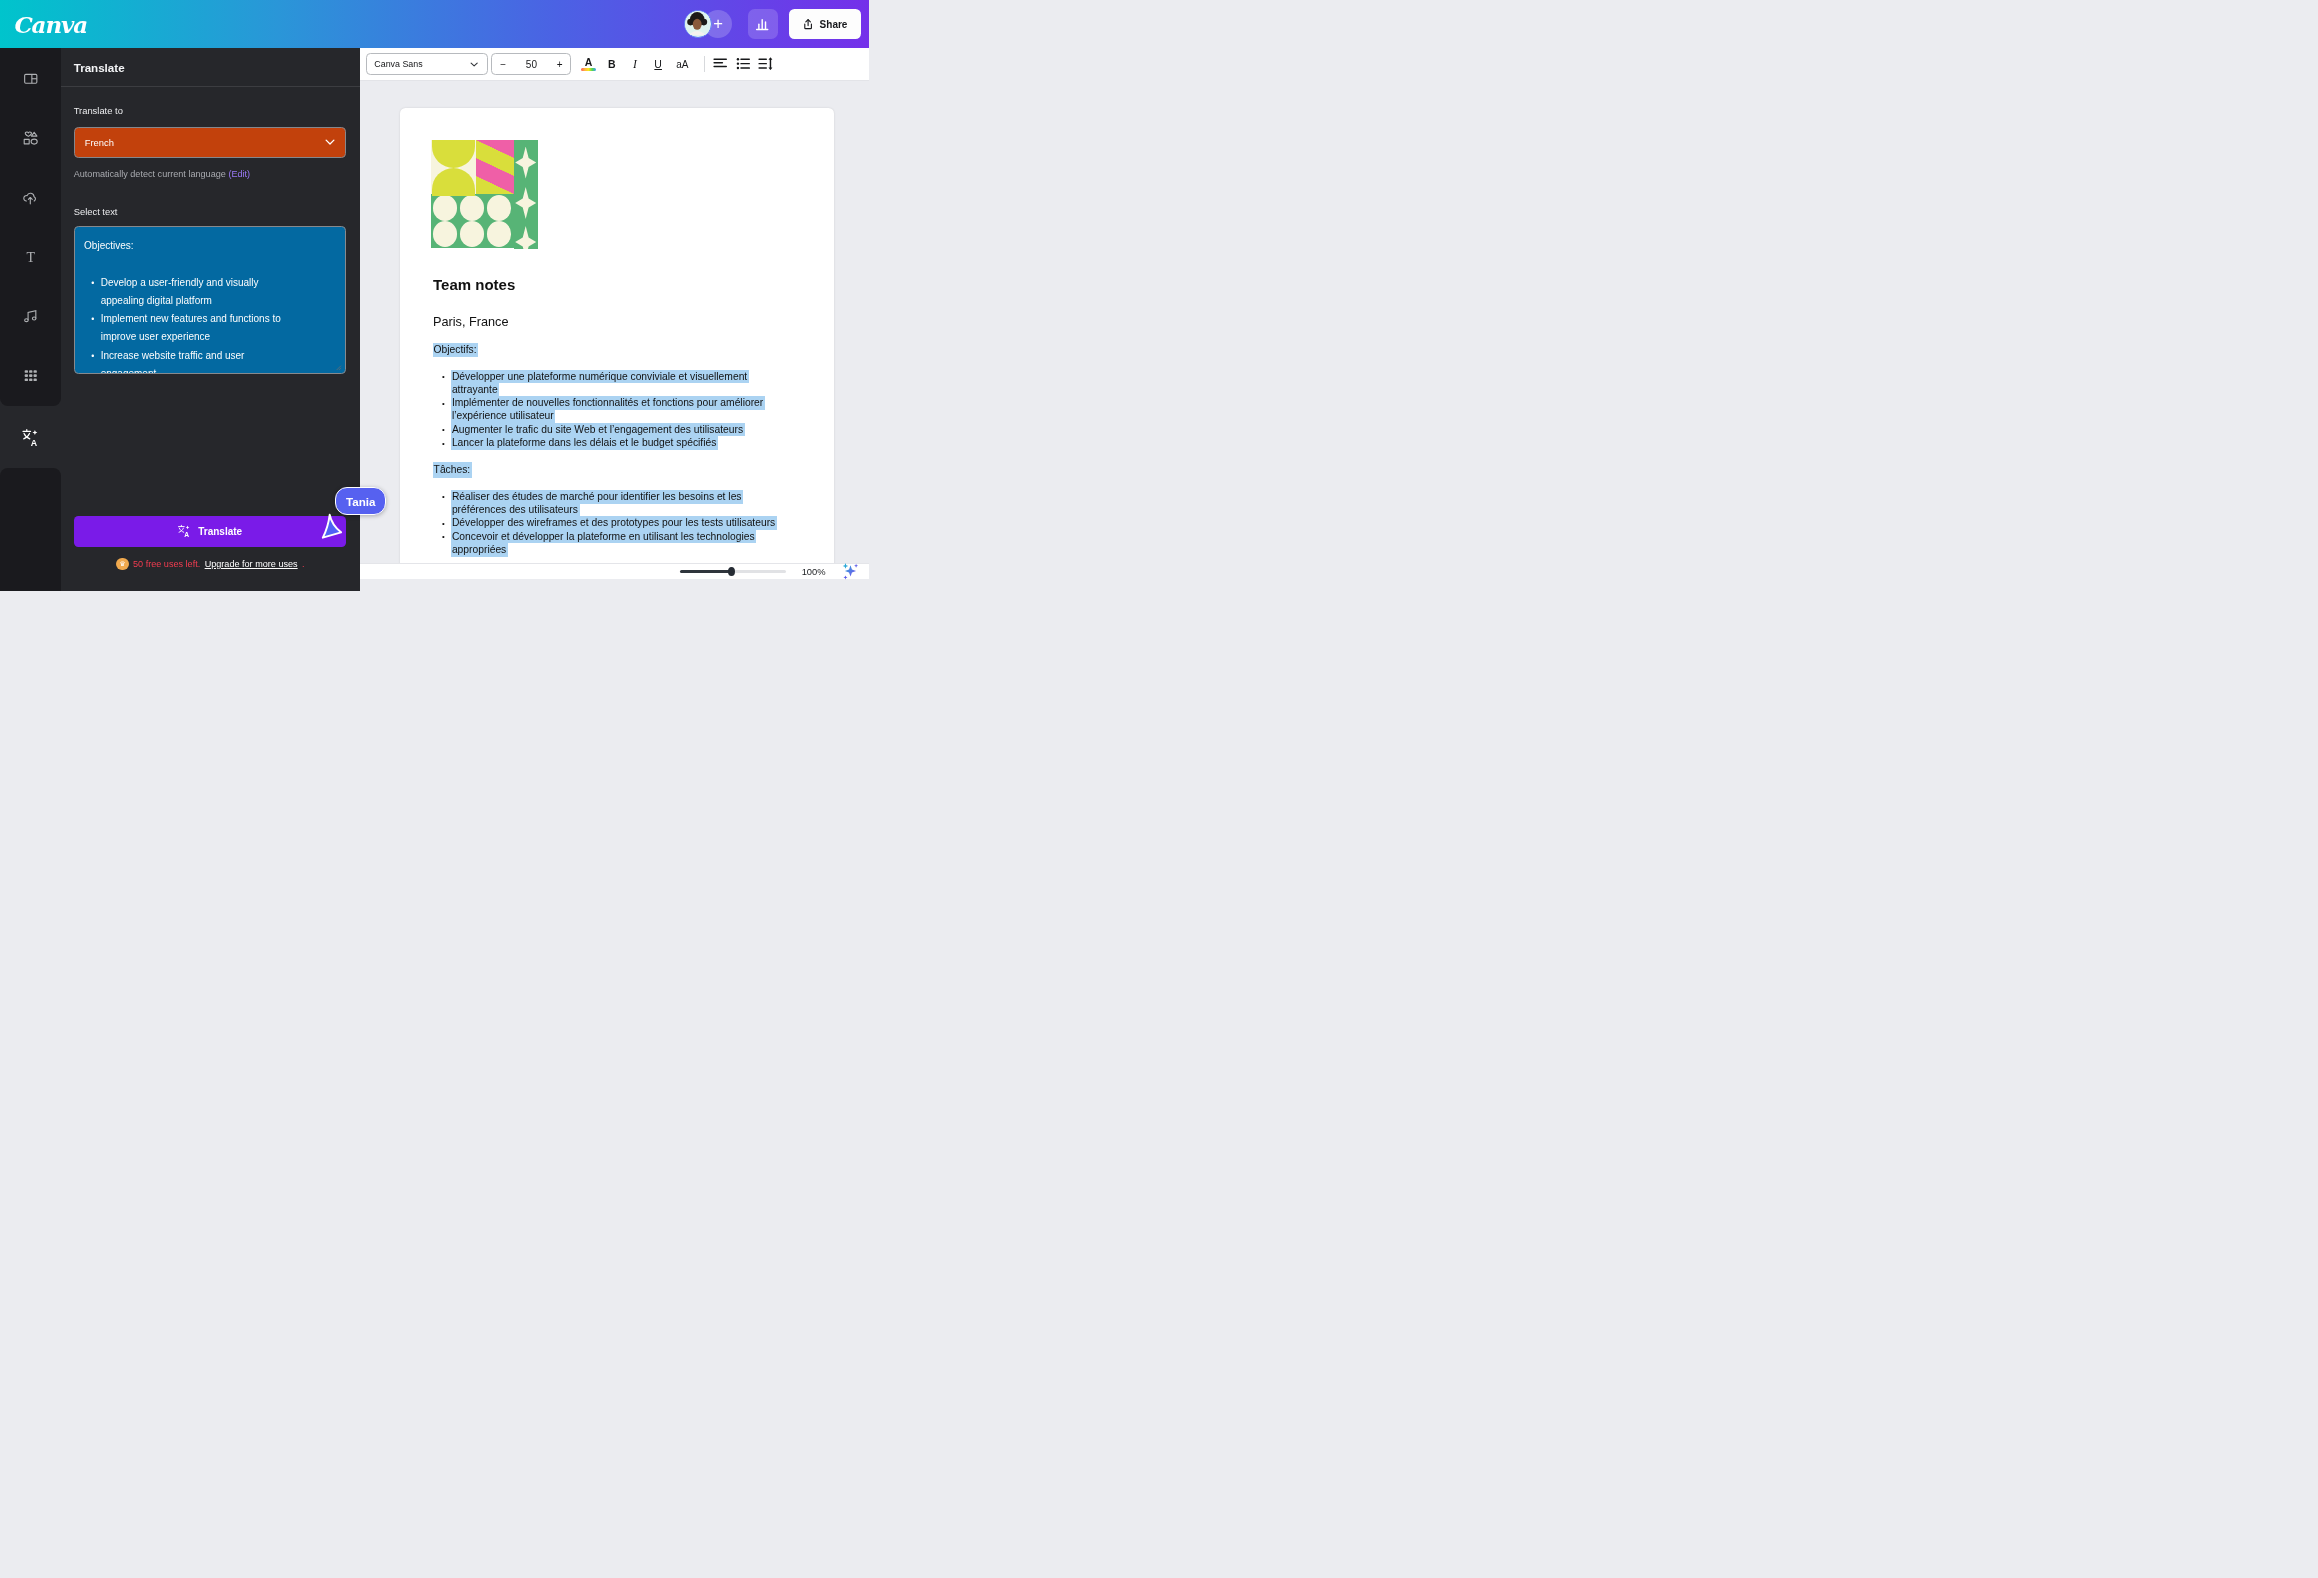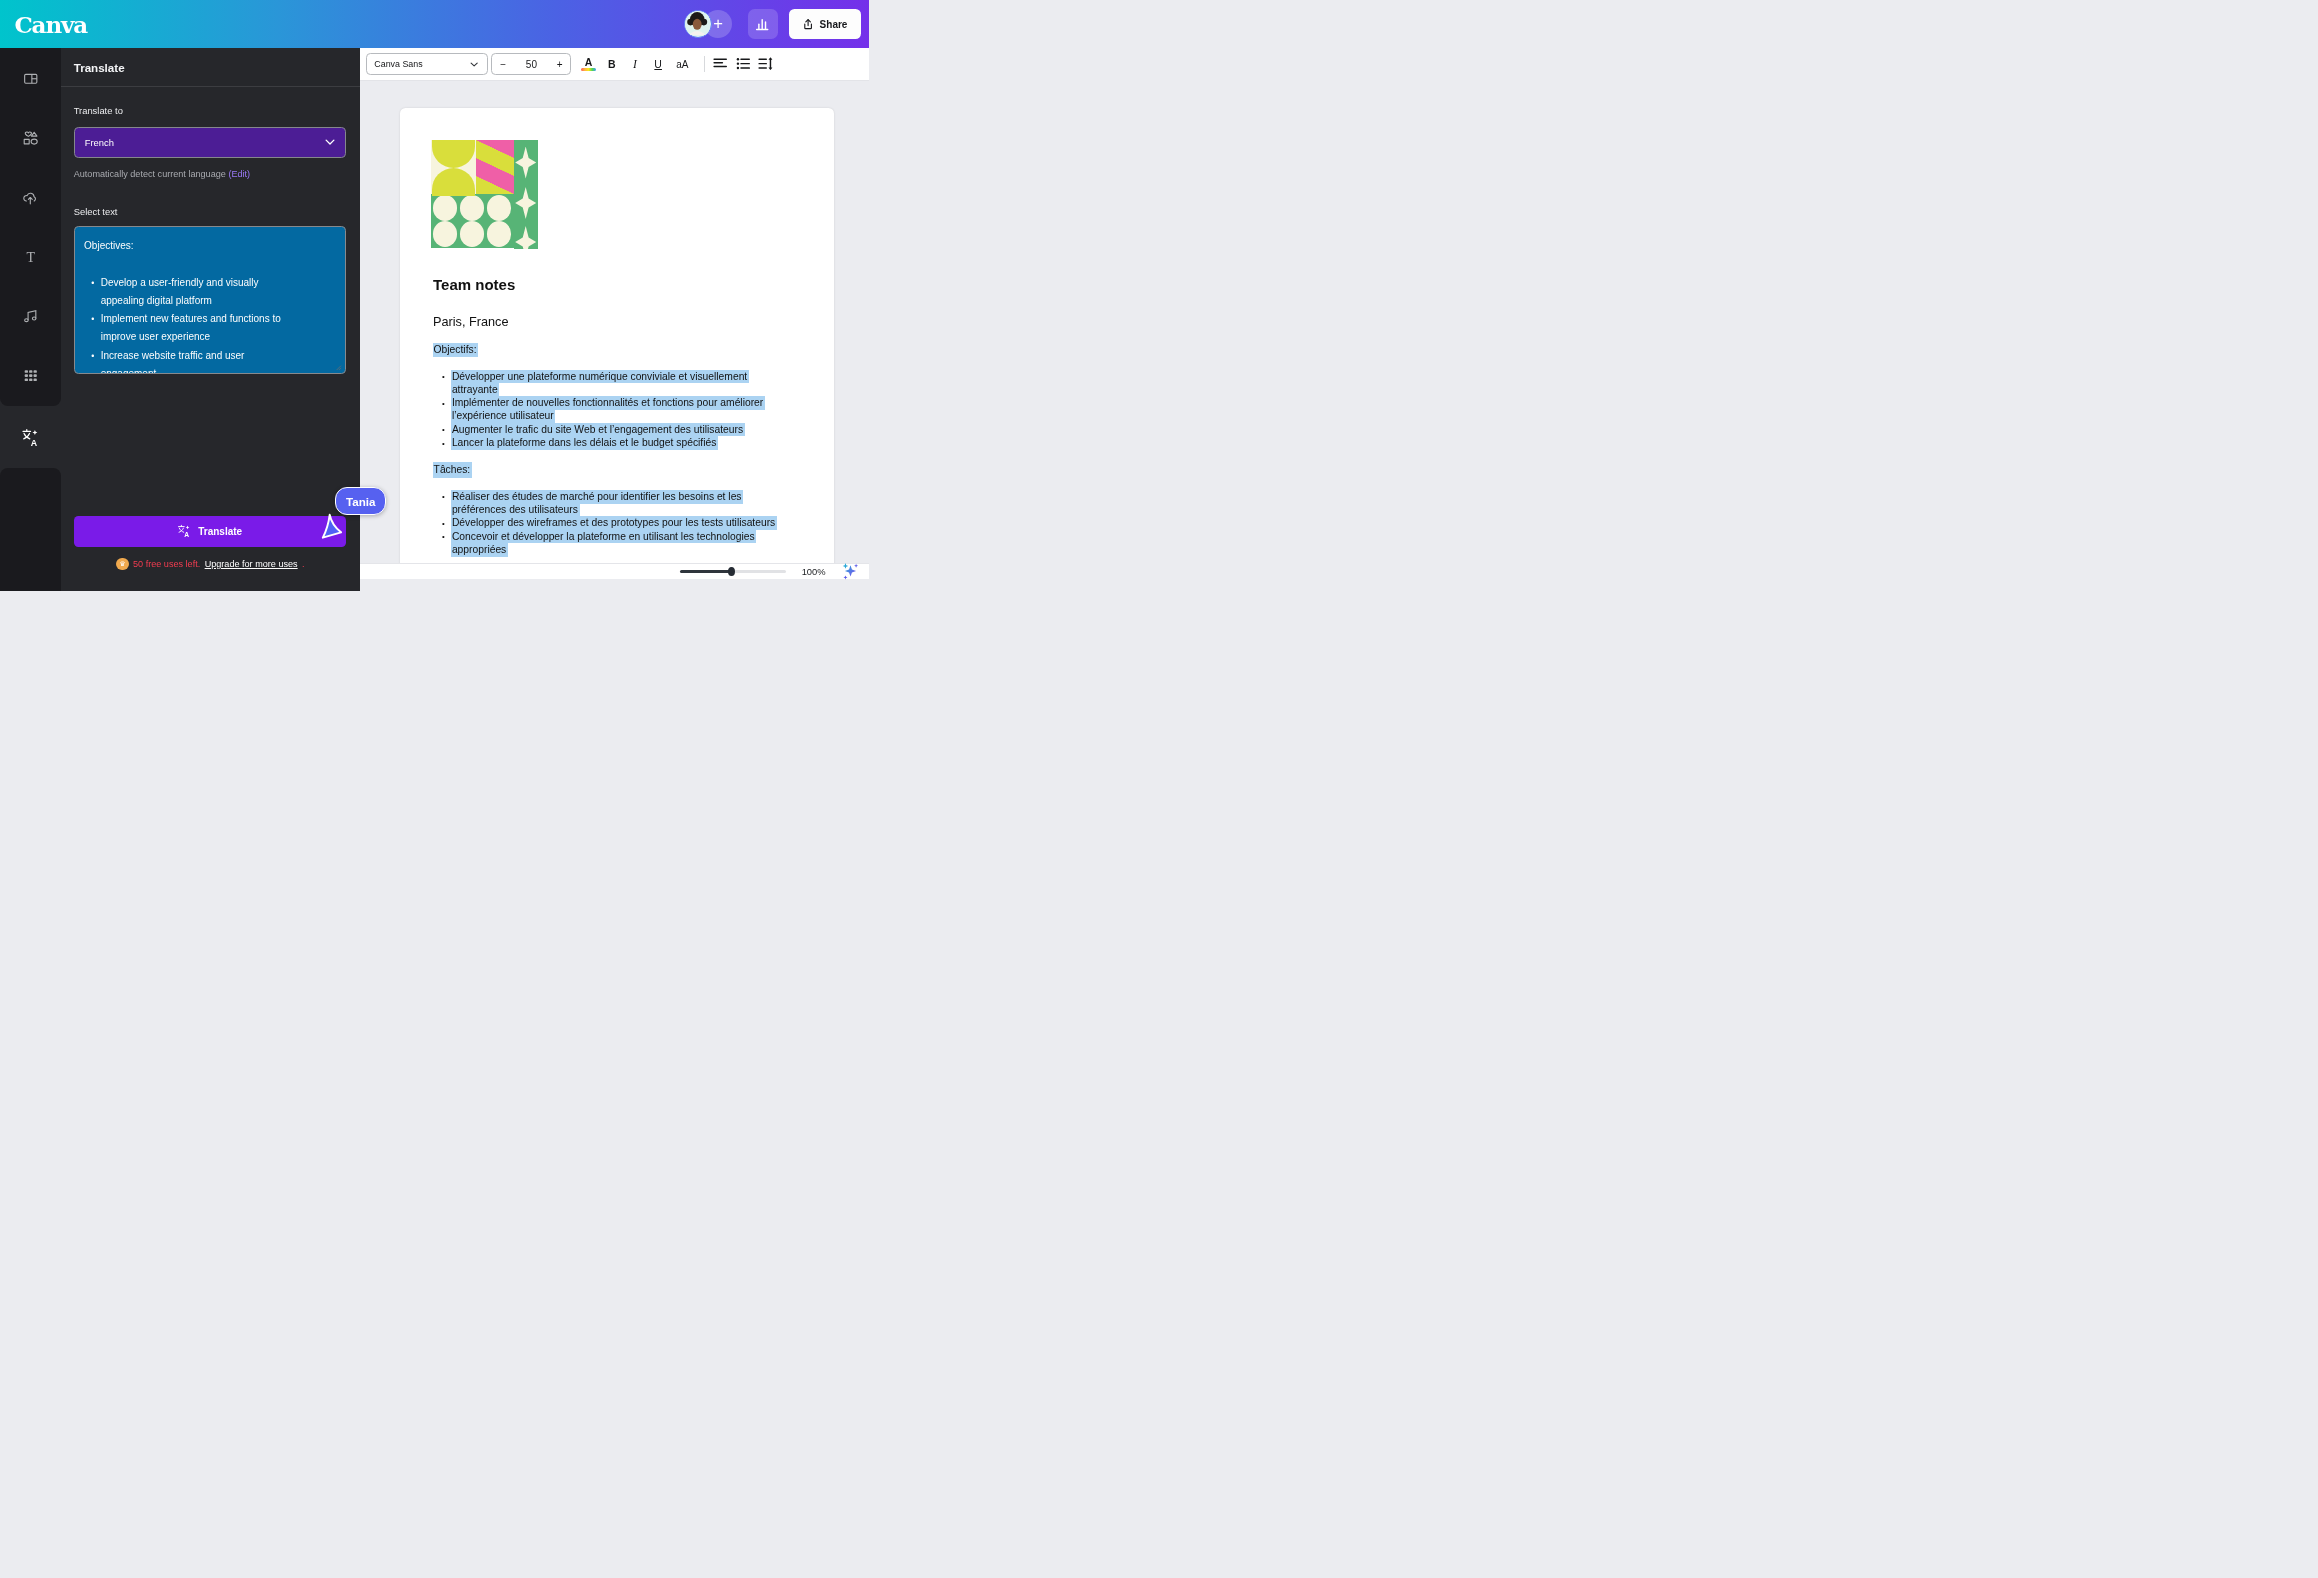--- a/index.html
+++ b/index.html
@@ -5,21 +5,21 @@
   * { margin:0; padding:0; box-sizing:border-box; }
   html,body { width:869px; height:591px; background:#ebecf0; }
   .app { position:relative; width:869px; height:591px; overflow:hidden;
          font-family:"Liberation Sans",sans-serif; }
 
   
   .topbar { position:absolute; left:0; top:0; width:869px; height:48px;
     background:linear-gradient(90deg,#00c4cc 0%,#2a96d8 32%,#4b62e4 64%,#7430ea 100%);
     display:flex; align-items:center; }
   .logo { margin-left:14.4px; color:#fff; font-family:"DejaVu Serif",serif;
-    font-weight:700; font-size:23px; letter-spacing:-1.1px; }
+    font-style:italic; font-weight:700; font-size:23px; letter-spacing:-1.1px; }
   .topbar-right { position:absolute; right:8.3px; top:0; height:48px; display:flex; align-items:center; }
   .plus-btn { position:relative; width:28px; height:28px; border-radius:50%;
     background:rgba(255,255,255,.20); color:#fff; font-size:16.6px; font-weight:300;
     display:flex; align-items:center; justify-content:center; margin-left:-7.8px; }
   .avatar { position:relative; z-index:2; width:28px; height:28px; border-radius:50%;
     border:1.7px solid #5e7bf7; overflow:hidden; background:#dff3ee; }
   .chart-btn { width:30px; height:30px; border-radius:6.6px; background:rgba(255,255,255,.17);
     margin-left:15.5px; display:flex; align-items:center; justify-content:center; }
   .share-btn { height:30px; border-radius:5.5px; background:#fdfdfd; color:#17181c;
     margin-left:11px; padding:0 13.3px; display:flex; align-items:center; gap:5.5px;
@@ -37,21 +37,21 @@
 
   
   .panel { position:absolute; left:61px; top:48px; width:299px; height:544px;
     background:#26272b; color:#f4f5f7; }
   .panel-title { position:absolute; left:12.7px; top:13.3px; font-size:11.6px; font-weight:700; }
   .panel-divider { position:absolute; left:0; top:38px; width:299px; height:0.6px; background:#3c3d41; }
   .field-label { position:absolute; left:12.7px; font-size:9.4px; color:#eceDef; }
   .lbl-translate-to { top:57px; }
   .lbl-select-text { top:158px; }
   .lang-select { position:absolute; left:12.7px; top:79px; width:272px; height:31px;
-    background:#4c1d95; border:0.6px solid #85878c; border-radius:4.4px;
+    background:#c2410c; border:0.6px solid #85878c; border-radius:4.4px;
     display:flex; align-items:center; padding:0 10px; font-size:9.4px; color:#fff; }
   .lang-select svg { margin-left:auto; }
   .detect-line { position:absolute; left:12.7px; top:121px; font-size:9.1px; color:#a9abb0; }
   .detect-line .edit { color:#9a79f7; }
   .source-box { position:absolute; left:12.7px; top:178px; width:272px; height:148px;
     background:#0369a1; border:0.6px solid #87898d; border-radius:4.4px;
     padding:10px 44px 7.8px 9.4px; font-size:10px; line-height:18.3px; color:#fdfdfd; overflow:hidden; }
   .source-box ul { list-style:none; margin-top:18.3px; padding-left:16.6px; }
   .source-box li { position:relative; }
   .source-box li::before { content:"•"; position:absolute; left:-9.4px; top:0; font-size:8.9px; }

